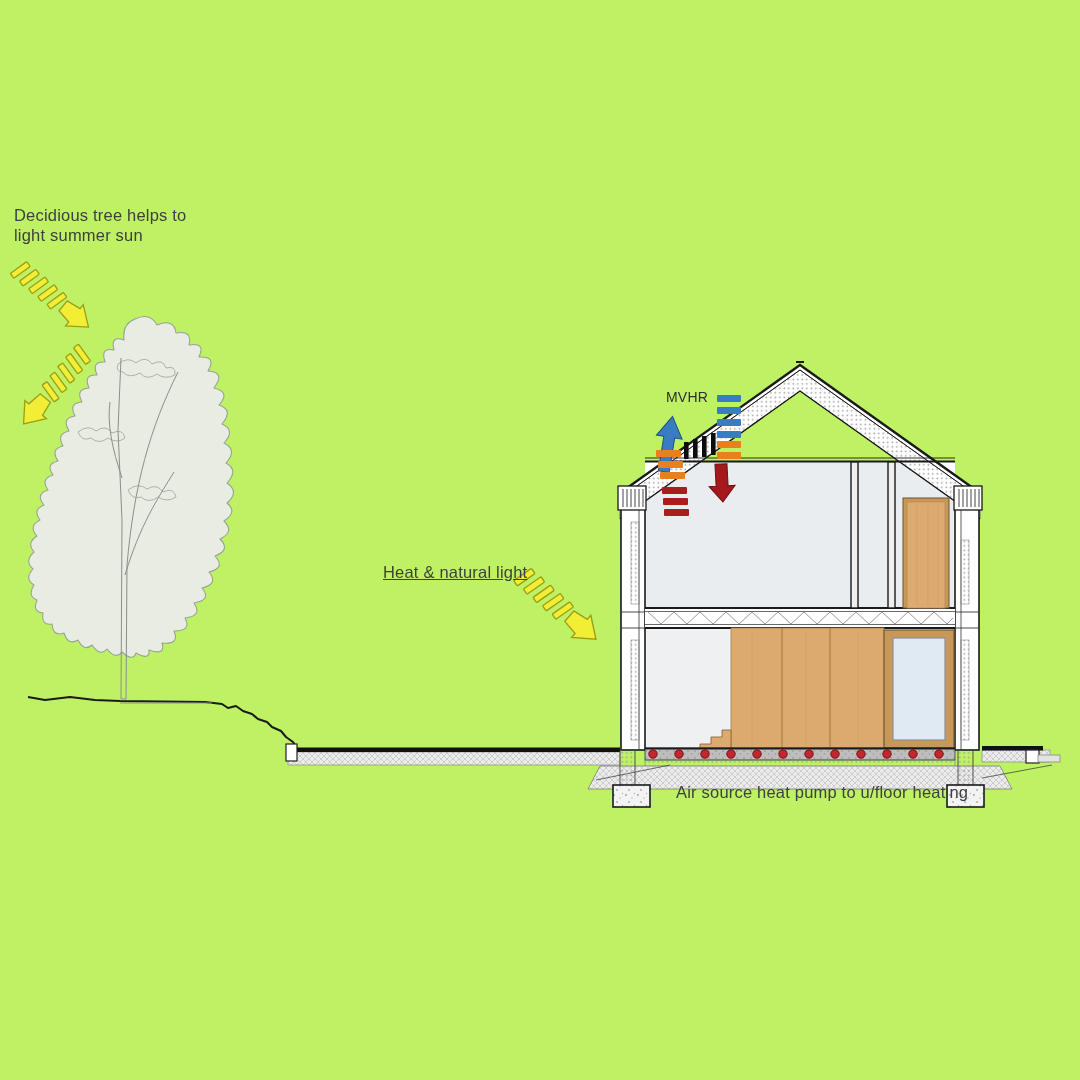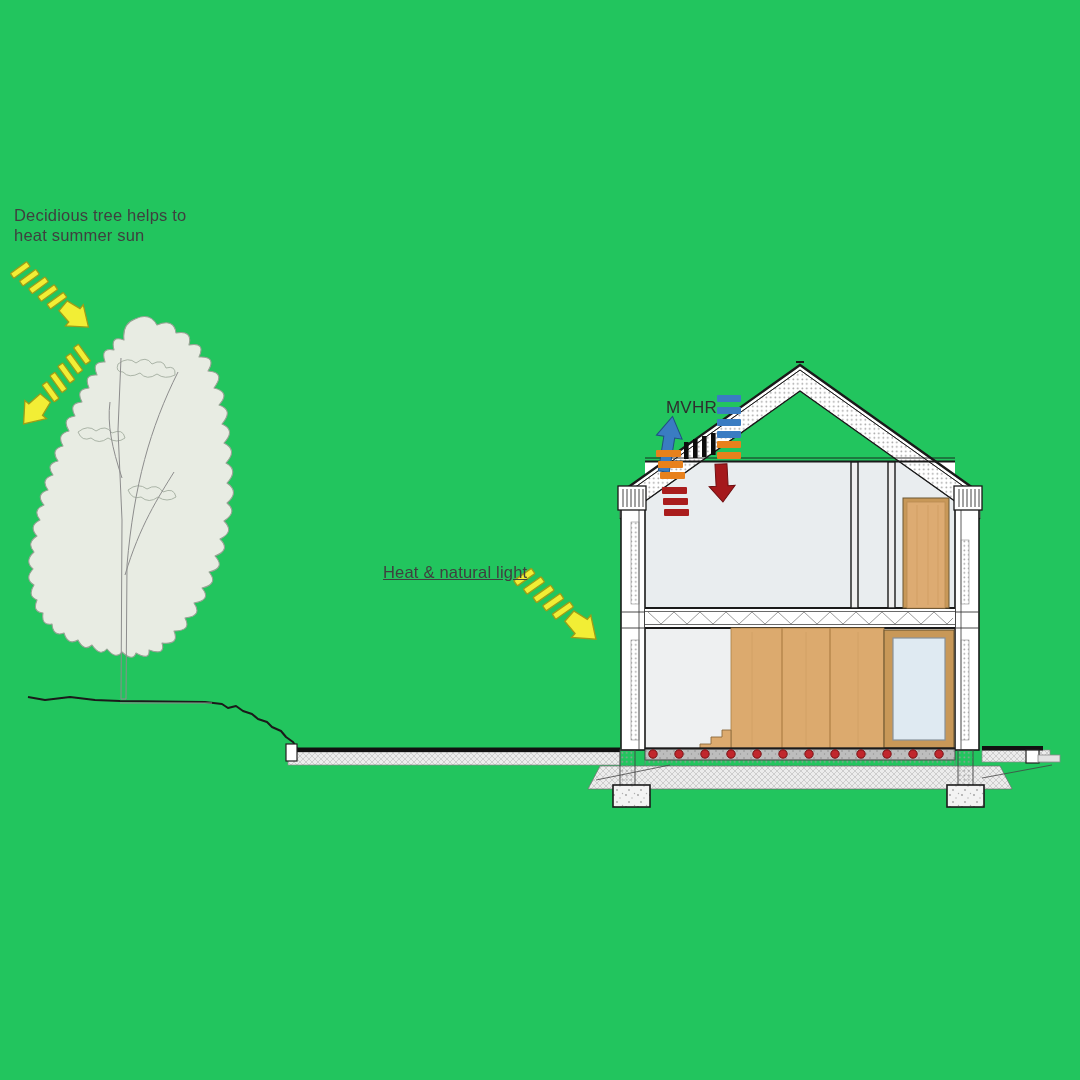--- a/index.html
+++ b/index.html
@@ -1,23 +1,23 @@
 <!DOCTYPE html>
 <html style="--sun-yellow: #f2ee35; --sun-outline: #9d9d18; --tree-fill: #e8ece3; --tree-outline: #97a394; --branch-gray: #8d8d8d; --extract-blue: #3a7cc2; --intake-orange: #e8811c; --supply-red: #a5191c; --ufh-dot-red: #c1272d; --wood: #dcaa6e; --wood-frame: #c89858; --glass: #dfeaf2; --room-fill: #e9edef; --ink: #1a1a1a; --text: #3f3f3f;"><head>
 <meta charset="utf-8">
 <style>
   html,body{margin:0;padding:0;background:#ffffff;}
-  .stage{position:relative;width:1080px;height:1080px;background:#22c55e;overflow:hidden;
+  .stage{position:relative;width:1080px;height:1080px;background:#bef264;overflow:hidden;
          font-family:"Liberation Sans", sans-serif;}
   .stage svg{position:absolute;left:0;top:0;}
   .note{position:absolute;color:var(--text,#3f3f3f);font-size:16.5px;line-height:19.5px;
         letter-spacing:.2px;white-space:nowrap;}
   .note-tree{left:14px;top:206px;}
   .note-heat{left:383px;top:563px;text-decoration:underline;}
-  .note-mvhr{left:666px;top:398px;font-size:17px;color:#2e2e2e;}
+  .note-mvhr{left:666px;top:388px;font-size:14px;color:#2e2e2e;}
   .note-pump{left:676px;top:783px;}
 </style>
 </head>
 <body>
 
 <div class="stage">
 
 <svg width="1080" height="1080" viewBox="0 0 1080 1080">
   <defs>
     <pattern id="insdots" width="4.5" height="4.5" patternUnits="userSpaceOnUse">
@@ -266,20 +266,21 @@
     </g>
   </g>
 
   <use href="#sunArrow" transform="translate(18,268) rotate(40) scale(0.92)"></use>
   <use href="#sunArrow" transform="translate(84,352) rotate(130) scale(0.94)"></use>
   <use href="#sunArrow" transform="translate(522,575) rotate(41) scale(0.98)"></use>
 </svg>
 
   <div class="note note-tree">
     <div>Decidious tree helps to</div>
-    <div>heat summer sun</div>
+    <div>light summer sun</div>
   </div>
 
   <div class="note note-heat">Heat &amp; natural light</div>
 
   <div class="note note-mvhr">MVHR</div>
 
+  <div class="note note-pump">Air source heat pump to u/floor heating</div>
 </div>
 
 </body></html>

